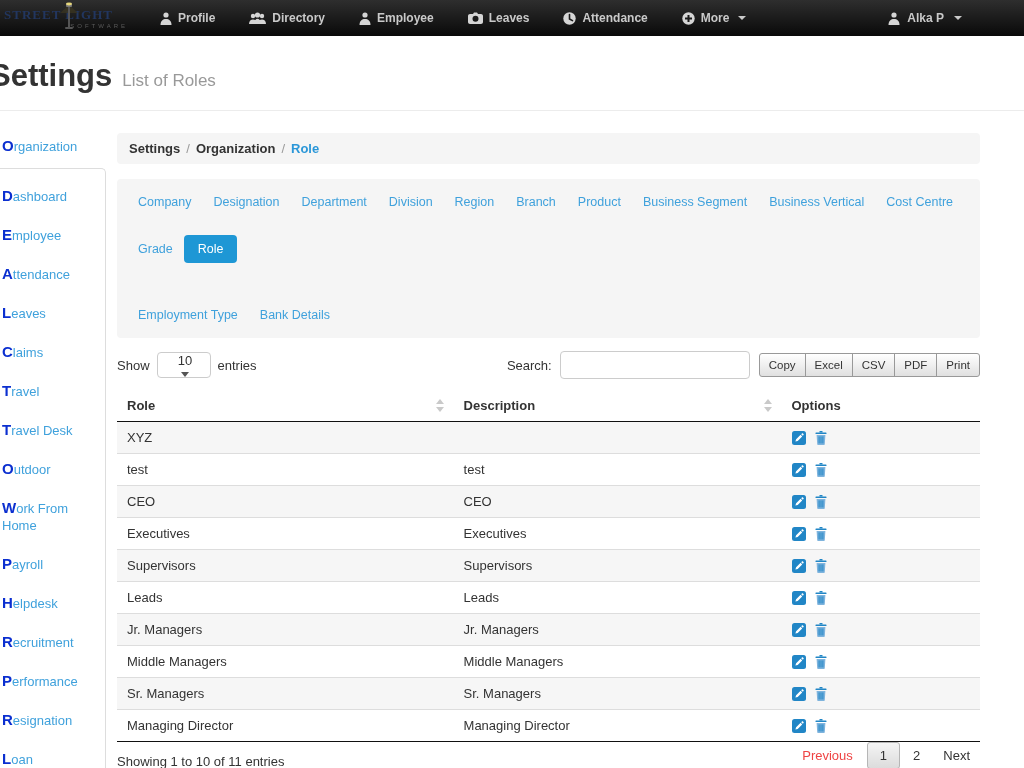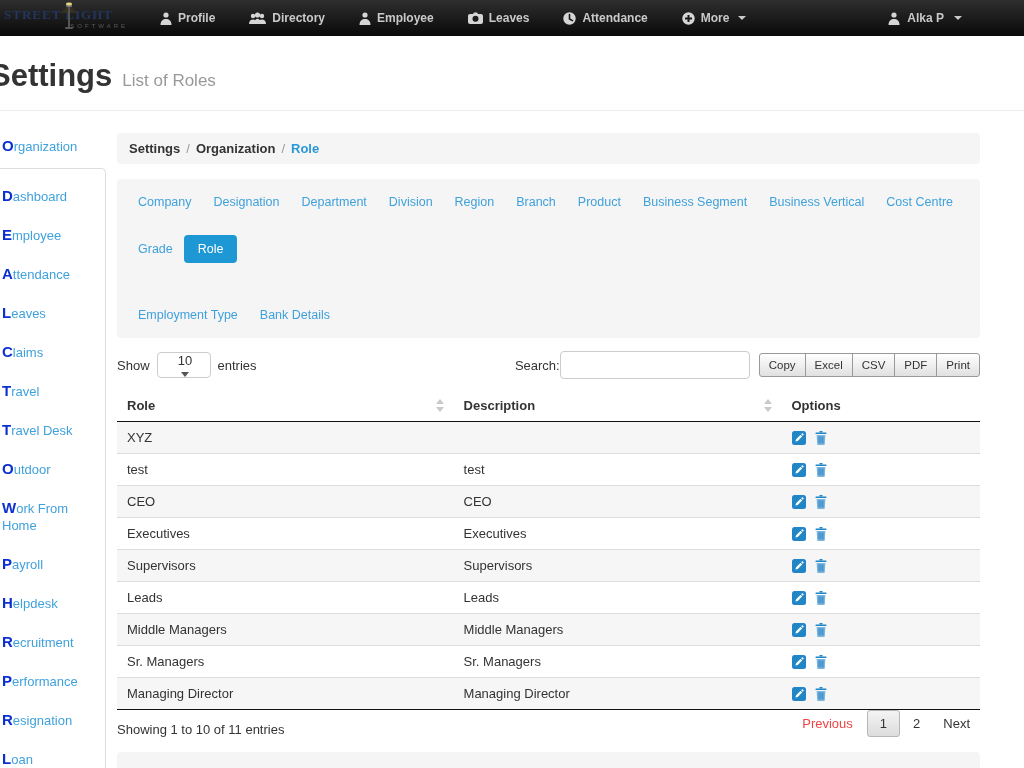--- a/index.html
+++ b/index.html
@@ -60,21 +60,21 @@
   .flex-break { flex-basis:100%; height:0; }
 
   
   .controls { display:flex; align-items:center; font-size:13px; color:#333;
     margin-bottom:11px; }
   .fake-select { width:54px; height:26px; border:1px solid #ccc; border-radius:4px;
     background:#fff; display:flex; align-items:center; justify-content:space-between;
     padding:0 6px 0 9px; margin:0 7px; cursor:pointer;flex-direction:column; }
   .sel-caret { width:0; height:0; border-left:4px solid transparent;
     border-right:4px solid transparent; border-top:5px solid #555; }
-  .search-wrap { margin-left:auto; display:flex; align-items:center; gap:0; }
+  .search-wrap { margin-left:auto; display:flex; align-items:center; gap:8px; }
   .search-input { width:190px; height:28px; border:1px solid #ccc; border-radius:4px;
     padding:0 8px; font-size:13px; font-family:inherit; }
   .export-group { display:flex; margin-left:9px; }
   .btn-export { border:1px solid #999; background:linear-gradient(#fff,#e0e0e0);
     font-size:11.5px; color:#333; padding:5px 9px; margin-left:-1px; cursor:pointer;
     font-family:inherit; }
   .btn-export:first-child { border-top-left-radius:3px; border-bottom-left-radius:3px; margin-left:0; }
   .btn-export:last-child { border-top-right-radius:3px; border-bottom-right-radius:3px; }
 
   
@@ -412,20 +412,42 @@
                     <rect x="4.4" y="0" width="3.2" height="1.6" rx="0.6" fill="#2186c6"></rect>
                     <rect x="0.5" y="1.4" width="11" height="1.7" rx="0.6" fill="#2186c6"></rect>
                     <path d="M1.6 4 L10.4 4 L9.8 13 C9.77 13.55 9.3 14 8.75 14 L3.25 14 C2.7 14 2.23 13.55 2.2 13 Z" fill="#7fb4dd"></path>
                     <path d="M4.1 5.4 L4.1 12.4 M6 5.4 L6 12.4 M7.9 5.4 L7.9 12.4" stroke="#2186c6" stroke-width="1"></path>
                   </svg>
         </span>
       </span>
     </td>
   </tr>
 
+  <tr>
+    <td>Jr. Managers</td>
+    <td>Jr. Managers</td>
+    <td>
+      <span class="row-icons">
+        <span class="icon-btn">
+          <svg width="14" height="14" viewBox="0 0 14 14">
+                    <rect width="14" height="14" rx="2.5" fill="#2186c6"></rect>
+                    <path d="M3.4 10.6 L4.1 8.3 L8.6 3.8 L10.2 5.4 L5.7 9.9 Z M9.2 3.2 L9.9 2.5 C10.2 2.2 10.6 2.2 10.9 2.5 L11.5 3.1 C11.8 3.4 11.8 3.8 11.5 4.1 L10.8 4.8 Z" fill="#fff"></path>
+                  </svg>
+        </span>
+        <span class="icon-btn">
+          <svg width="12" height="14" viewBox="0 0 12 14">
+                    <rect x="4.4" y="0" width="3.2" height="1.6" rx="0.6" fill="#2186c6"></rect>
+                    <rect x="0.5" y="1.4" width="11" height="1.7" rx="0.6" fill="#2186c6"></rect>
+                    <path d="M1.6 4 L10.4 4 L9.8 13 C9.77 13.55 9.3 14 8.75 14 L3.25 14 C2.7 14 2.23 13.55 2.2 13 Z" fill="#7fb4dd"></path>
+                    <path d="M4.1 5.4 L4.1 12.4 M6 5.4 L6 12.4 M7.9 5.4 L7.9 12.4" stroke="#2186c6" stroke-width="1"></path>
+                  </svg>
+        </span>
+      </span>
+    </td>
+  </tr>
 
   <tr>
     <td>Middle Managers</td>
     <td>Middle Managers</td>
     <td>
       <span class="row-icons">
         <span class="icon-btn">
           <svg width="14" height="14" viewBox="0 0 14 14">
                     <rect width="14" height="14" rx="2.5" fill="#2186c6"></rect>
                     <path d="M3.4 10.6 L4.1 8.3 L8.6 3.8 L10.2 5.4 L5.7 9.9 Z M9.2 3.2 L9.9 2.5 C10.2 2.2 10.6 2.2 10.9 2.5 L11.5 3.1 C11.8 3.4 11.8 3.8 11.5 4.1 L10.8 4.8 Z" fill="#fff"></path>

